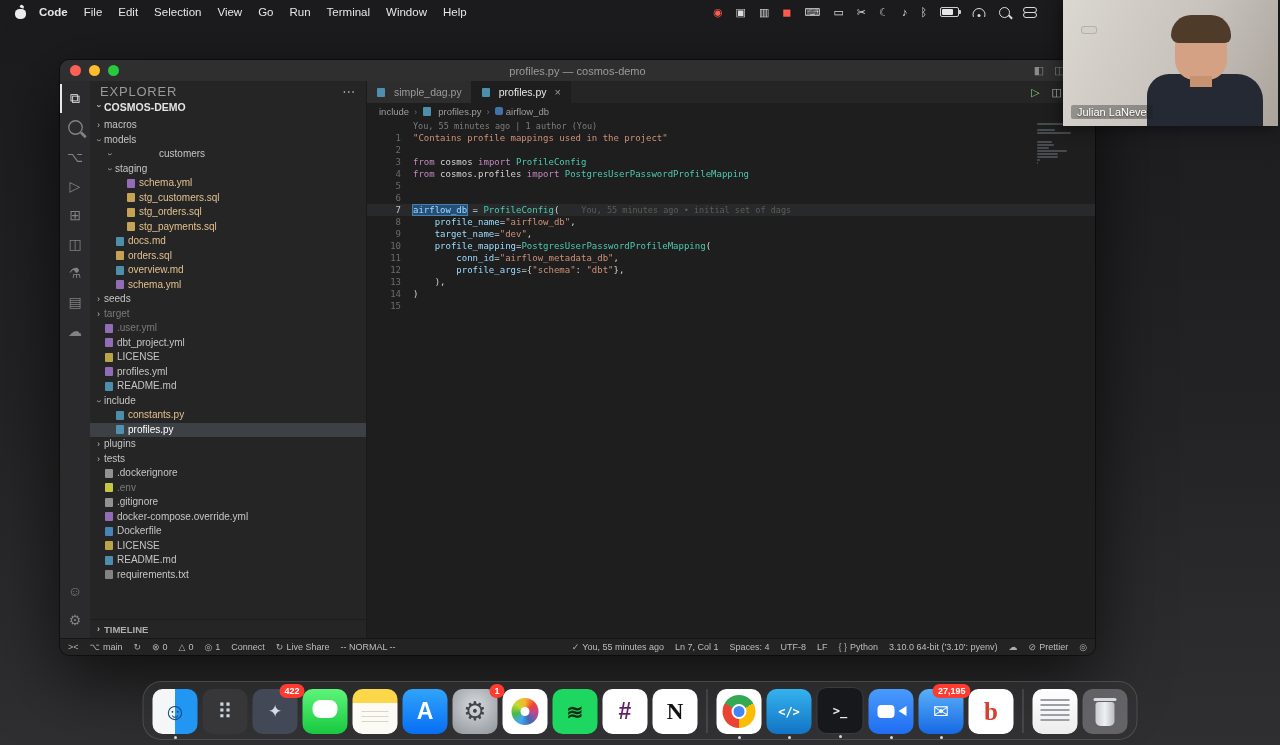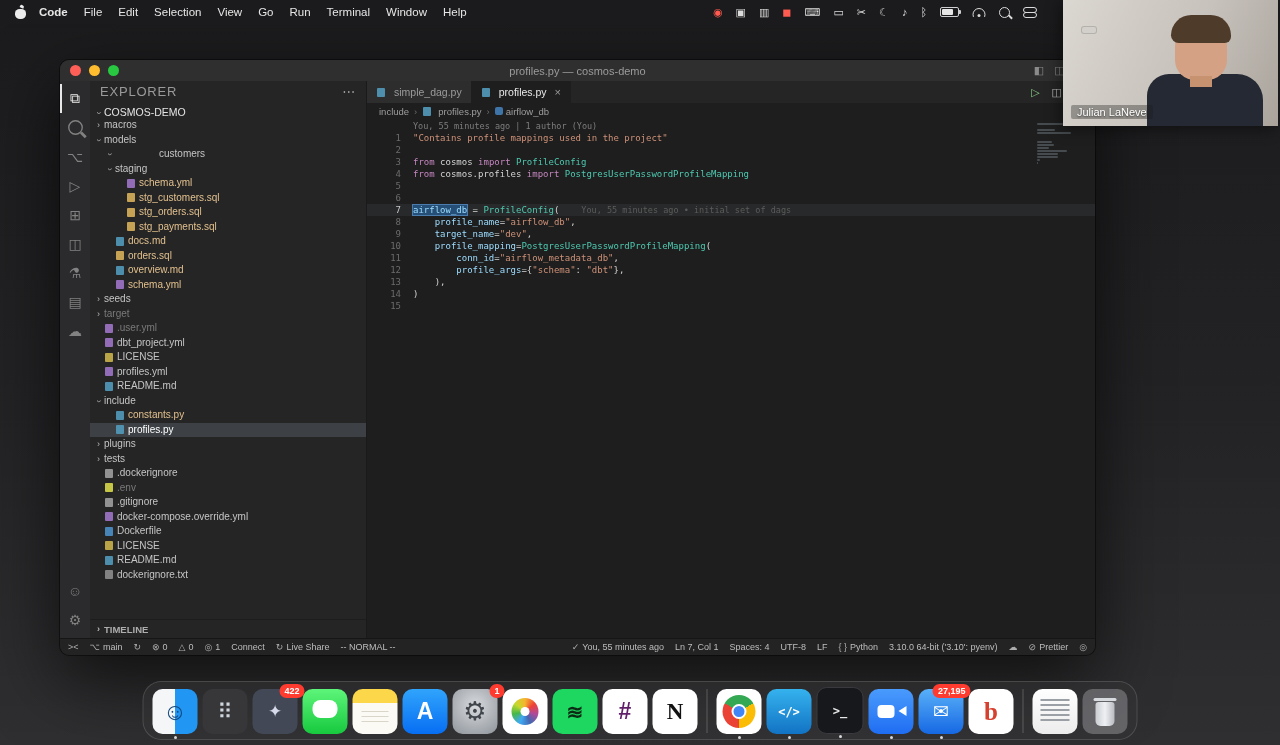--- a/index.html
+++ b/index.html
@@ -42,21 +42,21 @@
   .mainrow{flex:1;display:flex;min-height:0}
   .activitybar{width:30px;background:#2b2b2d;display:flex;flex-direction:column;align-items:center;padding-top:3px;flex:0 0 auto}
   .acol{display:flex;flex-direction:column;align-items:center}
   .abottom{margin-top:auto;margin-bottom:4px}
   .aicon{width:30px;height:29px;display:flex;align-items:center;justify-content:center;color:#828282;font-size:14px}
   .aicon.active{color:#e7e7e7;box-shadow:inset 2px 0 0 #e7e7e7}
   
   .sidebar{width:276px;background:#252526;display:flex;flex-direction:column;font-size:10px;color:#c5c5c5;min-height:0;flex:0 0 auto}
   .sbheader{height:20px;display:flex;align-items:center;padding:0 10px;font-size:13px;letter-spacing:.8px;color:#9a9a9a;flex:0 0 auto}
   .sbheader .dots{margin-left:auto;color:#bbb}
-  .project{display:flex;align-items:flex-end;height:17px;font-weight:normal;color:#e4e4e4;padding-left:3px;font-size:10.5px;flex:0 0 auto}
+  .project{display:flex;align-items:flex-start;height:17px;font-weight:bold;color:#e4e4e4;padding-left:3px;font-size:10.5px;flex:0 0 auto}
   .tree{overflow:hidden}
   .trow{display:flex;align-items:center;height:14.5px;line-height:14.5px;white-space:nowrap}
   .chev{display:inline-block;width:11px;text-align:center;font-size:9px;color:#b8b8b8;flex:0 0 auto}
   .chev.open{transform:rotate(90deg)}
   .ficon{width:8px;height:9px;border-radius:1px;margin:0 4px 0 1px;flex:0 0 auto;opacity:.9;display:inline-block}
   .trow.selected{background:#3d4145;color:#fff}
   .trow.dim .lbl{color:#7a7a7a}
   .trow.mod .lbl{color:var(--modified)}
   .timeline{margin-top:auto;border-top:1px solid #1d1d1d;height:18px;display:flex;align-items:center;font-size:9.5px;font-weight:bold;color:#adadad;padding-left:3px;flex:0 0 auto}
   
@@ -354,21 +354,21 @@
             <div class="trow" style="padding-left: 14px;">
               <span class="ficon" style="background: rgb(202, 178, 76);"></span>
               <span class="lbl">LICENSE</span>
             </div>
             <div class="trow" style="padding-left: 14px;">
               <span class="ficon" style="background: rgb(81, 154, 186);"></span>
               <span class="lbl">README.md</span>
             </div>
             <div class="trow" style="padding-left: 14px;">
               <span class="ficon" style="background: rgb(141, 141, 141);"></span>
-              <span class="lbl">dockerignore.txt</span>
+              <span class="lbl">requirements.txt</span>
             </div>
           </div>
         <div class="timeline">
           <span class="chev">›</span>
           <span>TIMELINE</span>
         </div>
       </div>
 
       <div class="editor">
         <div class="tabbar">

